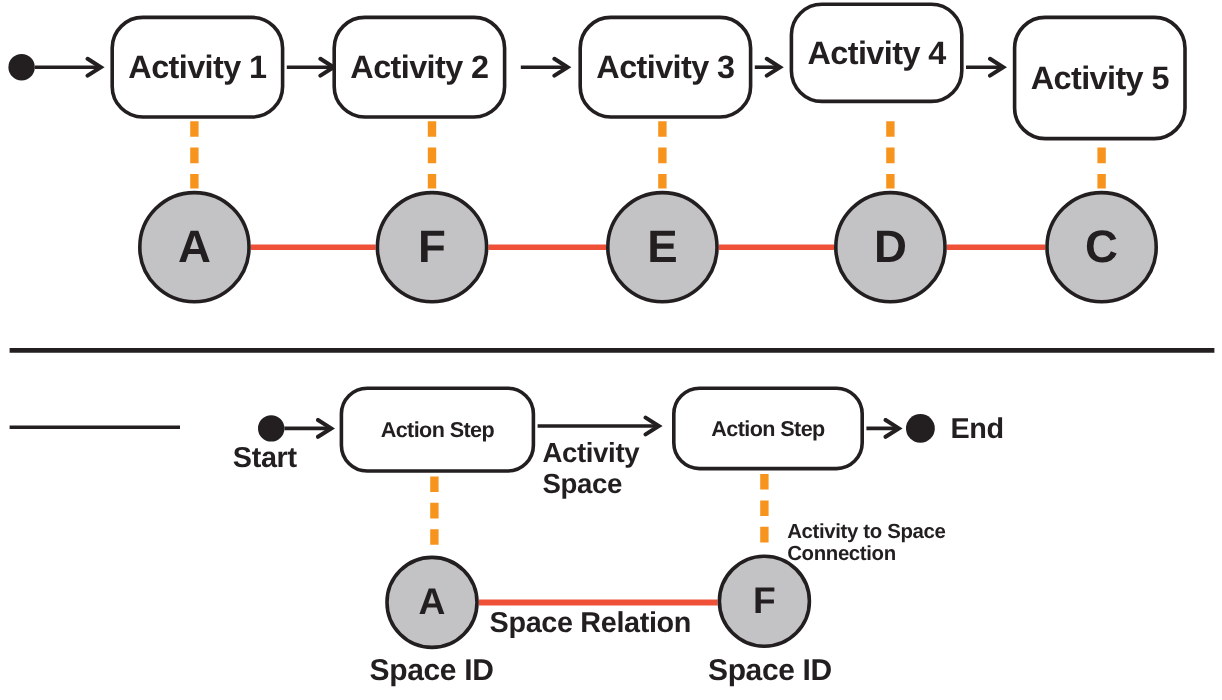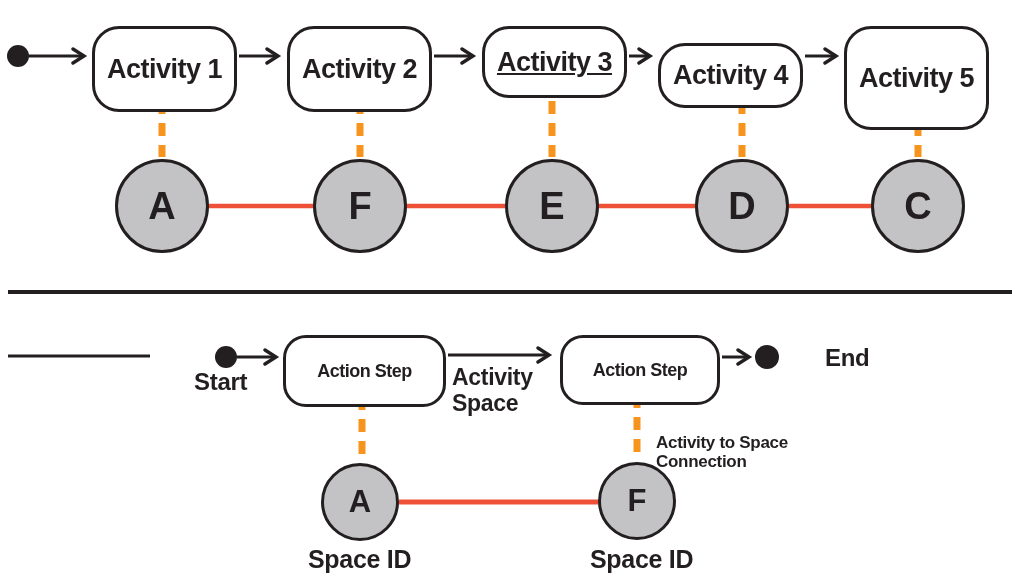--- a/index.html
+++ b/index.html
@@ -20,21 +20,20 @@
     background: #ffffff;
     border: 3px solid var(--ink, #231F20);
     border-radius: 27px;
     display: flex;
     align-items: center;
     justify-content: center;
     font-size: 27px;
     font-weight: bold;
     letter-spacing: -0.5px;
     white-space: nowrap;
-    margin-top: 13px;
   }
   .abox.legend-box { border-radius: 23px; font-size: 18px; }
   .scircle {
     position: absolute;
     background: var(--node-gray, #C3C3C5);
     border: 3px solid var(--ink, #231F20);
     border-radius: 50%;
     display: flex;
     align-items: center;
     justify-content: center;
@@ -100,27 +99,27 @@
 
     <path d="M362 397 V460" style="stroke:var(--orange,#F7941E)" stroke-width="7" stroke-dasharray="13 9"></path>
     <path d="M637 395 V459" style="stroke:var(--orange,#F7941E)" stroke-width="7" stroke-dasharray="13 9"></path>
 
     <path d="M399 502 H598" style="stroke:var(--red,#EF5138)" stroke-width="5"></path>
   </svg>
 
   <div class="abox" style="left:92px;  top:13px; width:145px; height:86px;">
     <span>Activity 1</span>
   </div>
-  <div class="abox" style="left:287px; top:13px; width:145px; height:86px;">
+  <div class="abox" style="left:277px; top:13px; width:145px; height:86px;">
     <span>Activity 2</span>
   </div>
-  <div class="abox" style="left:482px; top:13px; width:145px; height:72px;text-decoration:underline;">
+  <div class="abox" style="left:482px; top:13px; width:145px; height:86px;">
     <span>Activity 3</span>
   </div>
-  <div class="abox" style="left:658px; top:30px; width:145px; height:65px;">
+  <div class="abox" style="left:658px; top:2px; width:145px; height:84px;">
     <span>Activity 4</span>
   </div>
   <div class="abox" style="left:844px; top:13px; width:145px; height:104px;">
     <span>Activity 5</span>
   </div>
 
   <div class="scircle big" style="left:115px; top:159px;">
     <span>A</span>
   </div>
   <div class="scircle big" style="left:313px; top:159px;">
@@ -142,28 +141,29 @@
   <div class="abox legend-box" style="left:283px; top:322px; width:163px; height:72px;">
     <span>Action Step</span>
   </div>
 
   <div class="lbl" style="left:452px; top:364px; width:100px; font-size:23px;">Activity Space</div>
 
   <div class="abox legend-box" style="left:560px; top:322px; width:160px; height:70px;">
     <span>Action Step</span>
   </div>
 
-  <div class="lbl" style="left:825px; top:344px; font-size:24px;">End</div>
+  <div class="lbl" style="left:792px; top:344px; font-size:24px;">End</div>
 
   <div class="lbl" style="left:656px; top:406px; width:182px; font-size:17px;margin-top:27px;">Activity to Space Connection</div>
 
   <div class="scircle small" style="left:321px; top:463px;">
     <span>A</span>
   </div>
   <div class="scircle small" style="left:598px; top:462px;">
     <span>F</span>
   </div>
 
+  <div class="lbl center" style="left:408px; top:506px; width:184px; font-size:24px;">Space Relation</div>
 
   <div class="lbl center" style="left:308px; top:545px; width:112px; font-size:25px;">Space ID</div>
   <div class="lbl center" style="left:590px; top:545px; width:112px; font-size:25px;">Space ID</div>
 
 </div>
 
 </body></html>

